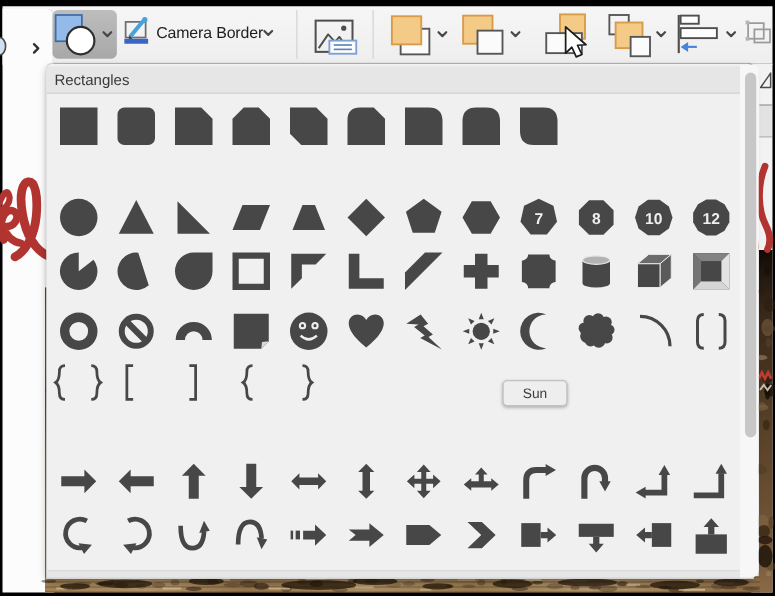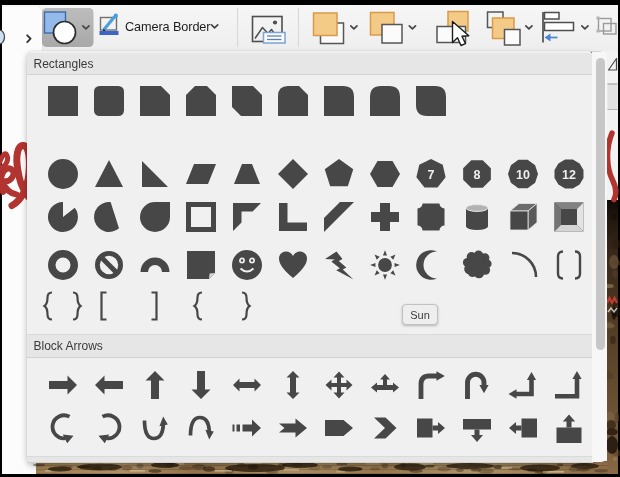--- a/index.html
+++ b/index.html
@@ -11,33 +11,33 @@
   #photoR{left:606.5px;top:200px;width:11px;height:273.5px;
      background:linear-gradient(#0f0a05 0%,#241910 8%,#3a2a1b 20%,#46331f 35%,#584128 52%,#63492e 66%,#6f5436 80%,#7a5c3c 90%,#8a6a46 100%);}
   #card{left:2px;top:7px;width:40.5px;height:466.5px;background:#fcfcfc;border-radius:0 5px 0 0;
         box-shadow:inset -1px 0 0 #e2e2e2;}
   #photoL{left:36px;top:230px;width:6.5px;height:243.5px;
      background:repeating-linear-gradient(90deg,rgba(60,40,22,0.35) 0 1.5px,rgba(0,0,0,0) 1.5px 4px),
        linear-gradient(#7a5c3c 0%,#8a6a46 18%,#77573a 35%,#94764f 55%,#a8885e 75%,#b3946c 100%);}
   #photoB{left:36px;top:461px;width:571.5px;height:12.5px;
      background:repeating-linear-gradient(0deg,rgba(70,48,26,0.25) 0 1.5px,rgba(0,0,0,0) 1.5px 4px),
        linear-gradient(90deg,#a08053 0%,#af9268 14%,#93744c 28%,#ab8e64 45%,#97794f 60%,#b0956c 76%,#9a7c53 90%,#8a6a46 100%);}
-  #panel{left:27px;top:51px;width:566px;height:411.5px;background:#f0f0f0;
+  #panel{left:37px;top:51px;width:566px;height:411.5px;background:#f0f0f0;
          border-radius:5px 5px 7px 7px;
          box-shadow:0 3px 6px rgba(0,0,0,0.28),0 0 1px rgba(0,0,0,0.2);}
   .hdr{position:absolute;left:0;width:100%;background:#e6e6e6;border-top:1px solid #dadada;
        border-bottom:1px solid #d2d2d2;box-sizing:border-box;color:#3a3a3a;font-size:12px;
        padding-left:6.5px;display:flex;align-items:center;}
   #h1{top:2px;height:22px;border-top:none;}
   #h2{top:71.5px;height:24px;}
   #h3{top:282.5px;height:24px;}
   #hpartial{top:404.5px;height:7px;}
   #track{left:591.5px;top:52px;width:15.5px;height:409.5px;background:#f7f7f7;border-radius:0 4px 6px 0;}
   #thumb{left:596px;top:58px;width:8.5px;height:292px;background:#c7c7c7;border-radius:4.5px;}
-  #tip{left:402px;top:304px;width:36px;height:21px;background:#eeeeee;border:1px solid #c2c2c2;
+  #tip{left:402px;top:304px;width:52px;height:21px;background:#eeeeee;border:1px solid #c2c2c2;
       border-radius:4px;box-sizing:border-box;box-shadow:0 1px 2.5px rgba(0,0,0,0.25);
       font-size:11px;color:#3c3c3c;display:flex;align-items:center;justify-content:center;}
   svg{position:absolute;left:0;top:0;overflow:visible;}
 </style></head>
 <body>
   <div class="abs" id="toolbar"></div>
   <div class="abs" id="slideR"></div>
   <div class="abs" id="photoR"></div>
   <div class="abs" id="card"></div>
   <div class="abs" id="photoL"></div>
@@ -152,21 +152,20 @@
     <path d="M12,205.5 C20.5,201 27.5,189 29,173 C30.5,156 28,144.5 22.5,145.5 C17.5,146.5 15.5,156 17.8,170 C20.5,188 28.5,201 40,205.5" fill="none" stroke="#b23430" stroke-width="7" stroke-linecap="round"></path>
     <path d="M608.5,70 L616.5,58.5 L616.5,70 Z" fill="none" stroke="#4a4a4a" stroke-width="1.2" stroke-linejoin="round"></path>
     <rect x="607.5" y="84" width="10" height="25.5" fill="#e2e2e2"></rect>
     <line x1="607.5" y1="84" x2="617.5" y2="84" stroke="#a5a5a5" stroke-width="1.2"></line>
     <line x1="607.5" y1="109.5" x2="617.5" y2="109.5" stroke="#b5b5b5" stroke-width="1"></line>
     <path d="M612,133 C605.5,149 606.5,168 612.5,180 C616,187 617.5,193 614,199.5" fill="none" stroke="#b23430" stroke-width="5.5" stroke-linecap="round"></path>
     <path d="M604,190 C607,196 606,203 602,207" fill="none" stroke="#b23430" stroke-width="3" stroke-linecap="round"></path>
   </svg>
   <div class="abs" id="panel">
     <div class="hdr" id="h1">Rectangles</div>
-    <div class="hdr" id="h3">Block Arrows</div>
     <div class="hdr" id="hpartial"></div>
   </div>
   <svg width="620" height="477" viewBox="0 0 620 477">
     <defs>
       <linearGradient id="gb" x1="0" y1="0" x2="0" y2="1">
         <stop offset="0" stop-color="#bdbdbd"></stop>
         <stop offset="1" stop-color="#a8a8a8"></stop>
       </linearGradient>
     </defs>
     <rect x="42" y="8" width="51.5" height="39" rx="4.5" fill="url(#gb)"></rect>

